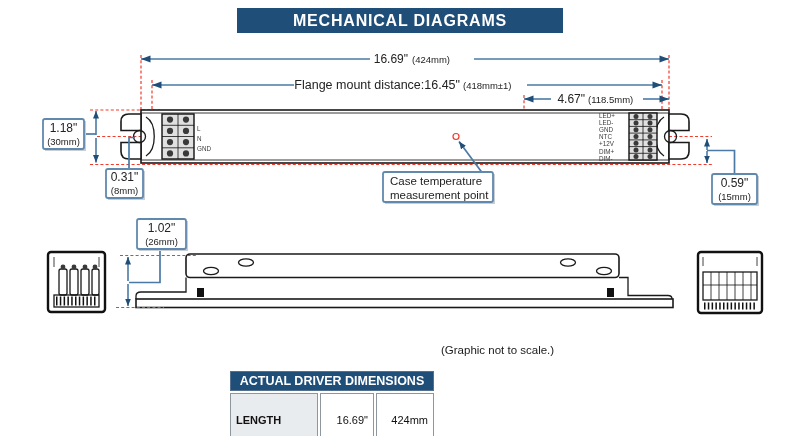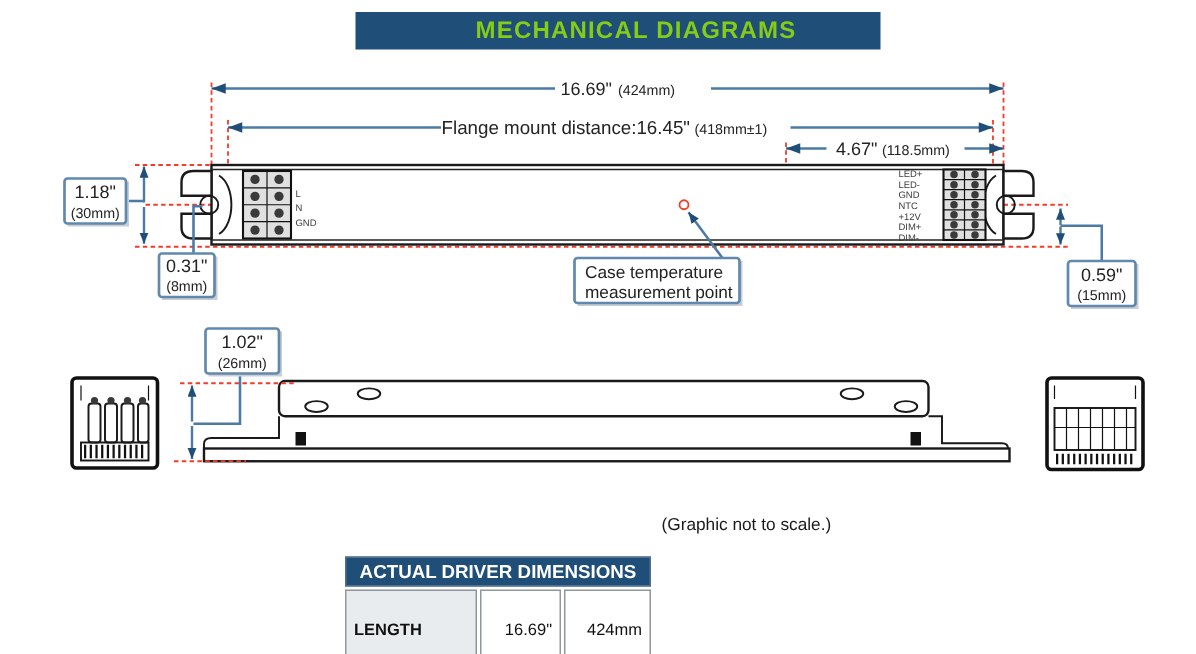--- a/index.html
+++ b/index.html
@@ -1,20 +1,20 @@
 <!DOCTYPE html>
 <html><head>
 <meta charset="utf-8">
 <style>
   html,body{margin:0;padding:0;background:#ffffff;}
   #stage{position:relative;width:797px;height:436px;background:#ffffff;overflow:hidden;
          font-family:"Liberation Sans",sans-serif;}
   .titlebar{position:absolute;left:237px;top:8px;width:326px;height:25px;background:#1f4e79;
-            color:#84cc16;font-weight:bold;font-size:16px;letter-spacing:0.8px;text-align:center;
-            line-height:25px;padding-left:24px;}
+            color:#ffffff;font-weight:bold;font-size:16px;letter-spacing:0.8px;text-align:center;
+            line-height:25px;}
   svg{position:absolute;left:0;top:0;}
   
   .oln{fill:#ffffff;stroke:#1a1a1a;stroke-width:1.6;}
   .oln2{fill:none;stroke:#1a1a1a;stroke-width:1.3;}
   .thin{fill:none;stroke:#222222;stroke-width:0.9;}
   .blk{fill:#e0e0e0;stroke:#111111;stroke-width:1.4;}
   .grid{stroke:#111111;stroke-width:0.8;fill:none;}
   .screw{fill:#3a3a3a;}
   .red{stroke:#f23b2b;stroke-width:1.2;fill:none;stroke-dasharray:3 2.2;}
   .dim{stroke:#4a7aa5;stroke-width:1.6;fill:none;}

